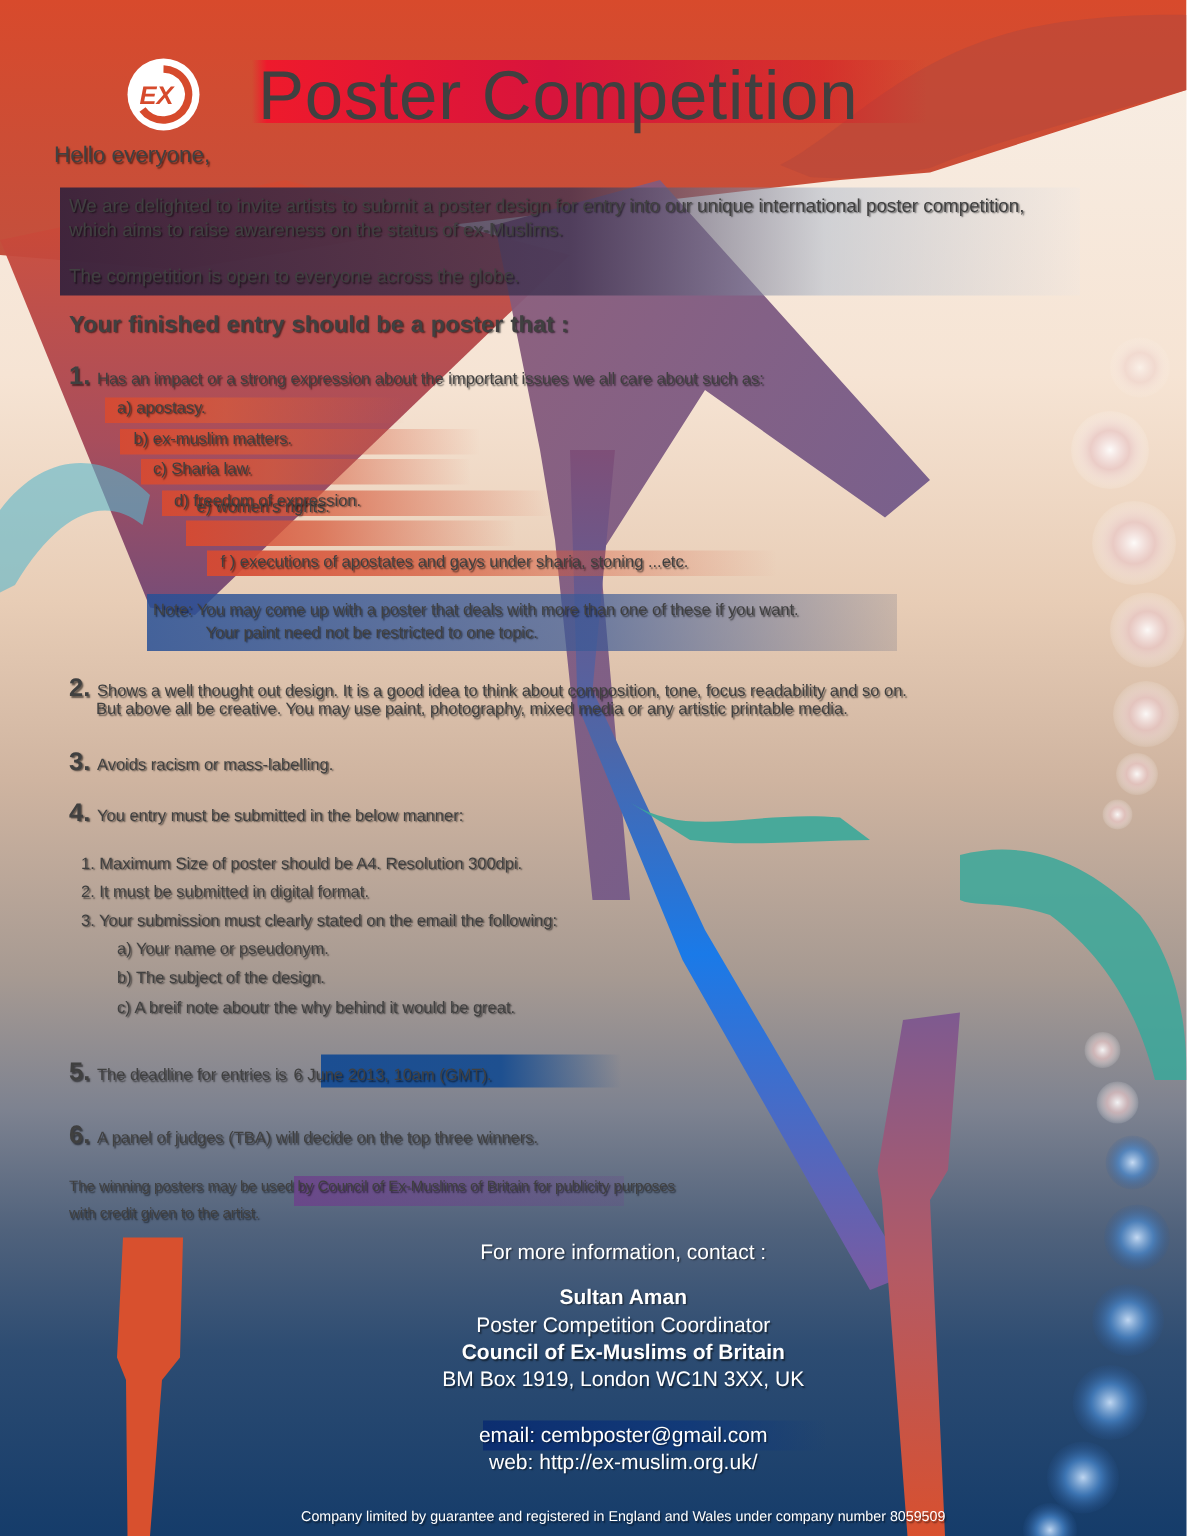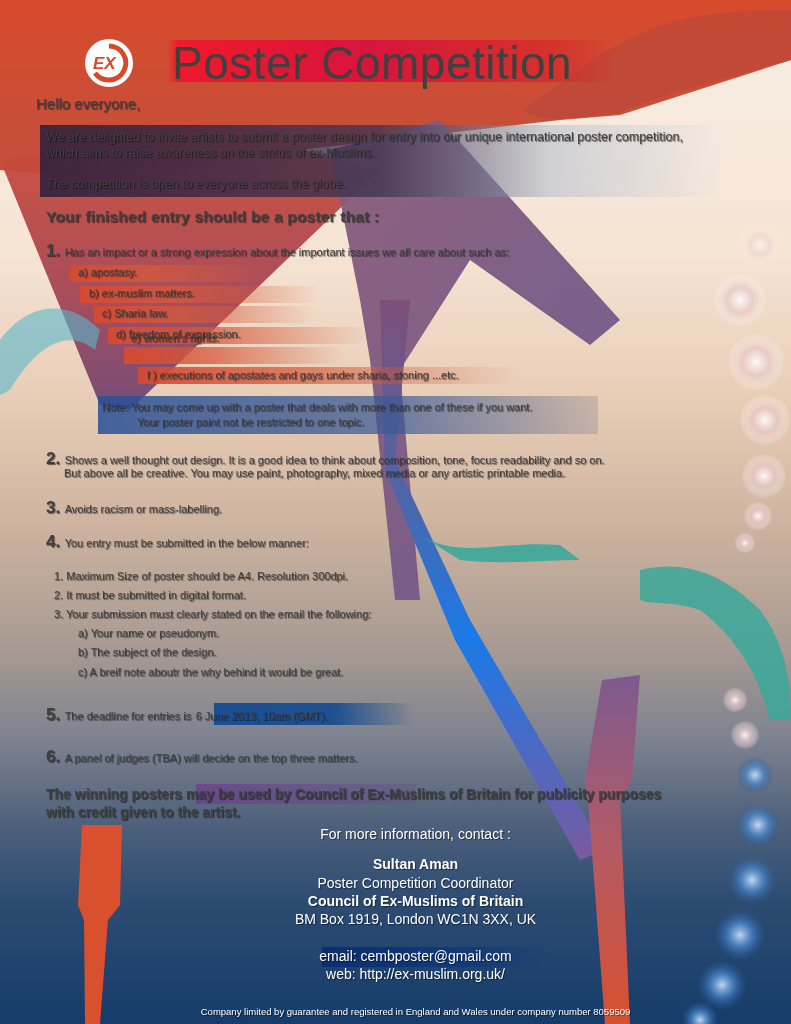--- a/index.html
+++ b/index.html
@@ -26,21 +26,21 @@
   .item-bar { position: absolute; height: 17px;
     background: linear-gradient(90deg, rgba(214,74,50,0.95) 0%, rgba(214,90,60,0.75) 40%, rgba(214,110,80,0) 100%); }
   .note-box { position: absolute; left: 98px; top: 396px; width: 500px; height: 38px;
     background: linear-gradient(90deg, rgba(40,80,150,0.85) 0%, rgba(60,90,150,0.7) 60%, rgba(80,90,120,0.2) 100%); }
   .deadline-hl { position: absolute; left: 214px; top: 703px; width: 200px; height: 22px;
     background: linear-gradient(90deg, #1b4e92 0%, #1e5090 60%, rgba(40,80,140,0) 100%); }
   .winning-hl { position: absolute; left: 196px; top: 784px; width: 220px; height: 20px;
     background: linear-gradient(90deg, rgba(110,60,140,0.75), rgba(110,60,140,0.2)); }
   .email-hl { position: absolute; left: 322px; top: 947px; width: 230px; height: 20px;
     background: linear-gradient(90deg, #0c2e70 0%, #123a78 60%, rgba(20,60,110,0) 100%); }
-  .winning { left: 46px; font-size: 14px; font-weight: bold; }
+  .winning { left: 46px; font-size: 10px; font-weight: normal; }
   .center { position: absolute; left: 0; width: 791px; text-align: center; color: #fff; text-shadow: 1px 1px 1px rgba(0,0,0,0.5); padding-left: 20px; }
   .footer { font-size: 9.5px; }
 </style>
 </head>
 <body>
 
 <svg class="layer" viewBox="0 0 791 1024" xmlns="http://www.w3.org/2000/svg">
   <defs>
     <linearGradient id="gTop" x1="0" y1="0" x2="0" y2="1">
       <stop offset="0" stop-color="#d84a2c"></stop>
@@ -144,21 +144,21 @@
 <div class="item-bar" style="left:138px; top:367px; width:380px"></div>
 <div class="txt body12" style="left:78px; top:266px">a) apostasy.</div>
 <div class="txt body12" style="left:89px; top:287px">b) ex-muslim matters.</div>
 <div class="txt body12" style="left:102px; top:307px">c) Sharia law.</div>
 <div class="txt body12" style="left:116px; top:328px">d) freedom of expression.</div>
 <div class="txt body12" style="left:131px; top:332px">e) women's rights.</div>
 <div class="txt body12" style="left:147px; top:369px">f ) executions of apostates and gays under sharia, stoning ...etc.</div>
 
 <div class="note-box"></div>
 <div class="txt body12" style="left:102px; top:401px">Note: You may come up with a poster that deals with more than one of these if you want.</div>
-<div class="txt body12" style="left:137px; top:416px">Your poster paint not be restricted to one topic.</div>
+<div class="txt body12" style="left:137px; top:416px">Your paint need not be restricted to one topic.</div>
 
 <div class="txt" style="left:46px; top:449px">
   <span class="num">2.</span>
   <span class="body12">Shows a well thought out design. It is a good idea to think about composition, tone, focus readability and so on.</span>
 </div>
 <div class="txt body12" style="left:64px; top:467px">But above all be creative. You may use paint, photography, mixed media or any artistic printable media.</div>
 
 <div class="txt" style="left:46px; top:498px">
   <span class="num">3.</span>
   <span class="body12">Avoids racism or mass-labelling.</span>
@@ -177,21 +177,21 @@
 
 <div class="deadline-hl"></div>
 <div class="txt" style="left:46px; top:705px">
   <span class="num">5.</span>
   <span class="body12">The deadline for entries is</span>
   <span class="body12">6 June 2013, 10am (GMT).</span>
 </div>
 
 <div class="txt" style="left:46px; top:747px">
   <span class="num">6.</span>
-  <span class="body12">A panel of judges (TBA) will decide on the top three matters.</span>
+  <span class="body12">A panel of judges (TBA) will decide on the top three winners.</span>
 </div>
 
 <div class="winning-hl"></div>
 <div class="txt winning" style="top:786px">The winning posters may be used by Council of Ex-Muslims of Britain for publicity purposes</div>
 <div class="txt winning" style="top:804px">with credit given to the artist.</div>
 
 <div class="center" style="top:826px; font-size:14px">For more information, contact :</div>
 <div class="center" style="top:856px; font-size:14px; font-weight:bold">Sultan Aman</div>
 <div class="center" style="top:875px; font-size:14px">Poster Competition Coordinator</div>
 <div class="center" style="top:893px; font-size:14px; font-weight:bold">Council of Ex-Muslims of Britain</div>

